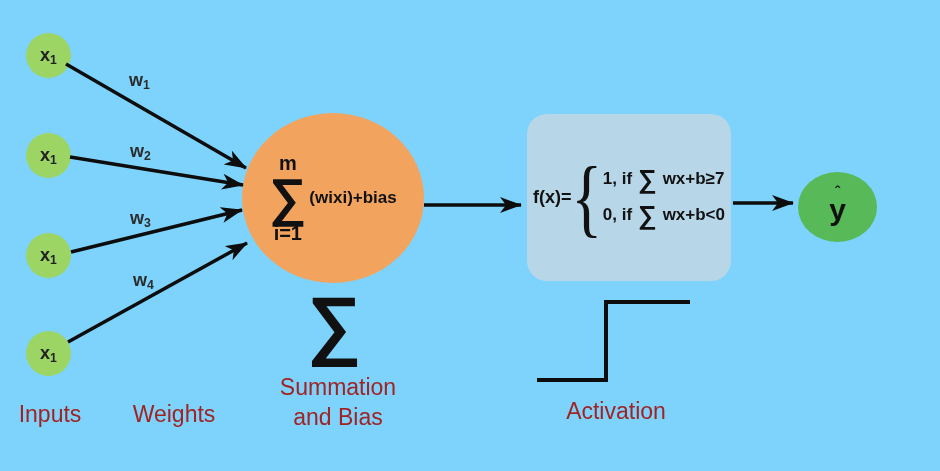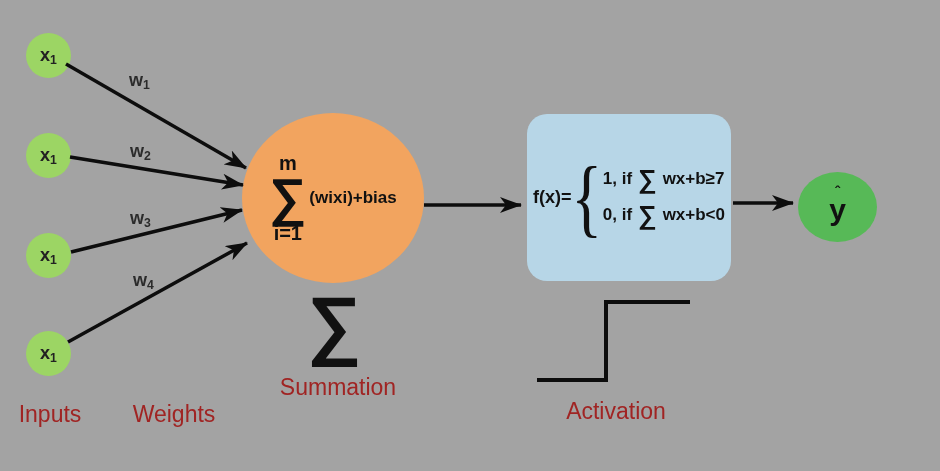--- a/index.html
+++ b/index.html
@@ -1,20 +1,20 @@
 <!DOCTYPE html>
 <html><head>
 <meta charset="utf-8">
 <style>
   html, body { margin: 0; padding: 0; background: #ffffff; }
   #canvas {
     position: relative;
     width: 940px;
     height: 471px;
-    background: #a3a3a3;
+    background: #7dd3fc;
     font-family: "Liberation Sans", sans-serif;
     overflow: hidden;
   }
   .abs { position: absolute; }
 
   
   .node {
     display: flex; align-items: center; justify-content: center;
     border-radius: 50%;
     color: #222222;
@@ -142,20 +142,21 @@
 
   <div class="abs output-node" style="background-color: rgb(87, 185, 87);">
     <span class="hat">ˆ</span>
     <span class="ybase">y</span>
   </div>
 
   <div class="abs stage-label" style="left: 50px; top: 401px; color: rgb(160, 36, 35);">Inputs</div>
   <div class="abs stage-label" style="left: 174px; top: 401px; color: rgb(160, 36, 35);">Weights</div>
   <div class="abs stage-label two-line" style="left: 338px; top: 372px; color: rgb(160, 36, 35);">
     <div>Summation</div>
+    <div>and Bias</div>
   </div>
   <div class="abs stage-label" style="left: 616px; top: 398px; color: rgb(160, 36, 35);">Activation</div>
 
   <svg id="wires" class="abs" width="940" height="471" viewBox="0 0 940 471">
     <defs>
       <marker id="ah" markerUnits="userSpaceOnUse" markerWidth="22" markerHeight="16" refX="21" refY="8" orient="auto">
         <path d="M0,0 L22,8 L0,16 L6,8 Z" fill="#0d0d0d"></path>
       </marker>
     </defs>
     <g stroke="#0d0d0d" stroke-width="3.5" fill="none">

